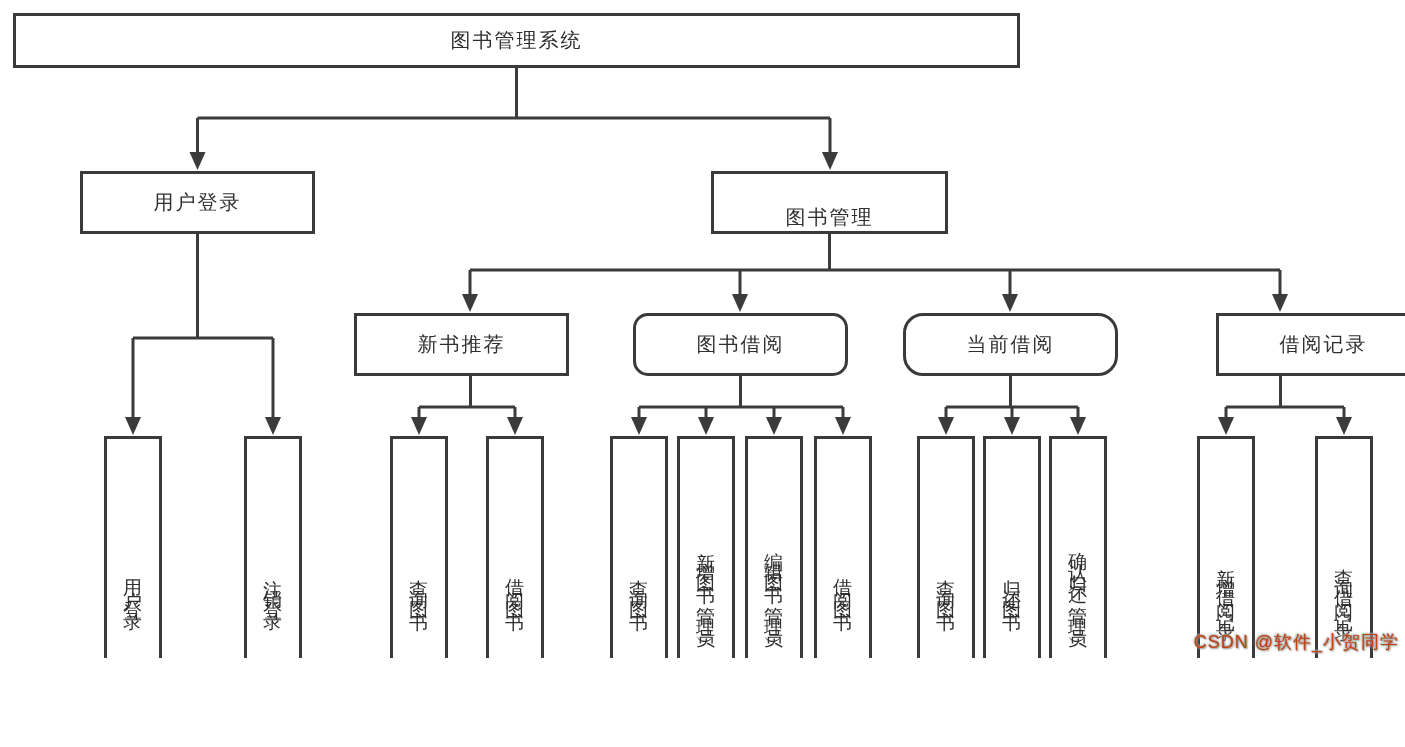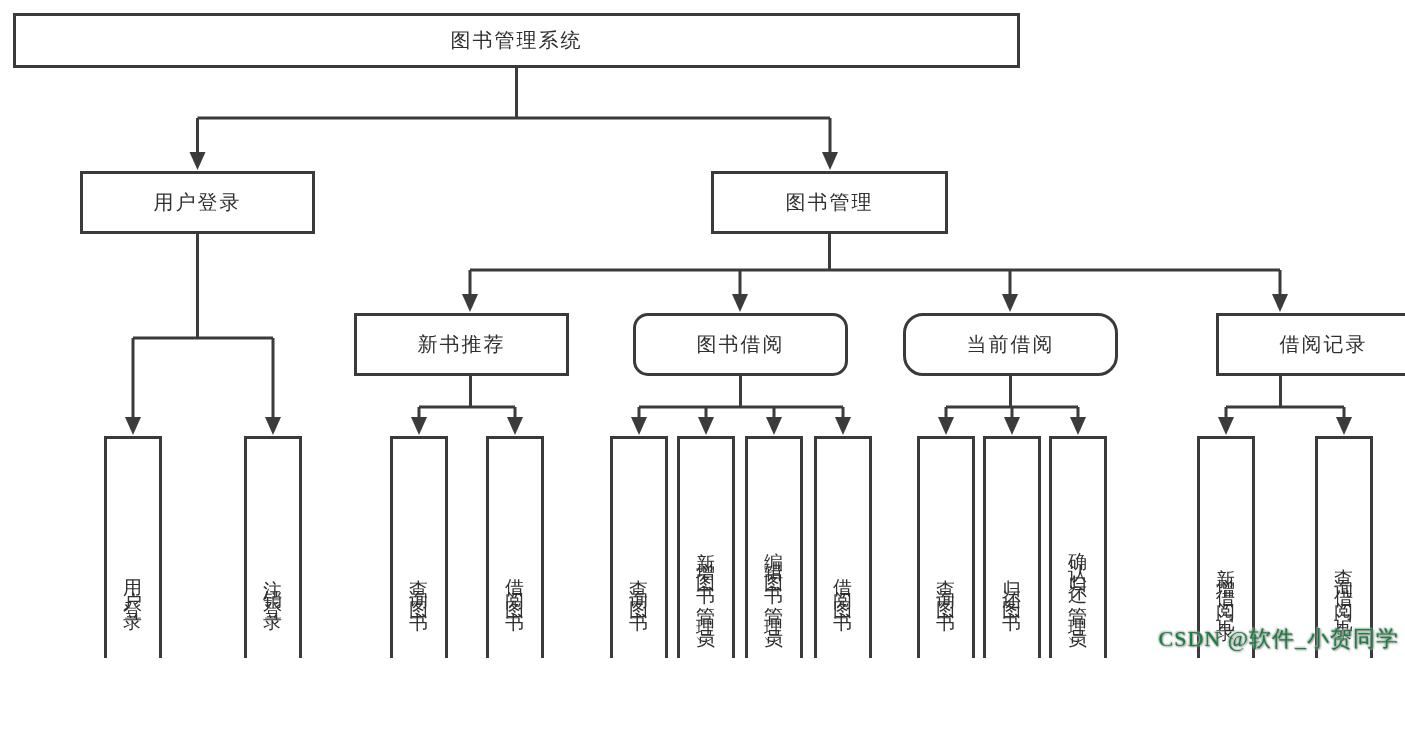--- a/index.html
+++ b/index.html
@@ -30,21 +30,21 @@
     align-items: center;
     justify-content: center;
     color: #2f2f2f;
     font-size: 20px;
     letter-spacing: 2px;
     z-index: 2;
     white-space: nowrap;
   }
   .root-box   { left: 13px;  top: 13px;  width: 1007px; height: 55px; }
   .lvl2-a     { left: 80px;  top: 171px; width: 235px;  height: 63px; }
-  .lvl2-b     { left: 711px; top: 171px; width: 237px;  height: 63px; }
+  .lvl2-b     { left: 711px; top: 171px; width: 237px;  height: 63px; align-items: flex-end; }
   .lvl3       { top: 313px;  width: 215px; height: 63px; }
   .lvl3-a     { left: 354px; font-family: Liberation Mono, monospace; }
   .lvl3-b     { left: 633px; border-radius: 15px; }
   .lvl3-c     { left: 903px; border-radius: 20px; }
   .lvl3-d     { left: 1216px; }
   .leaf {
     position: absolute;
     box-sizing: border-box;
     top: 436px;
     width: 58px;
@@ -76,26 +76,25 @@
   .leaf-9  { left: 917px; }
   .leaf-10 { left: 983px; }
   .leaf-11 { left: 1049px; }
   .leaf-12 { left: 1197px; }
   .leaf-13 { left: 1315px; }
   .watermark {
     position: absolute;
     right: 6px;
     bottom: 4px;
     z-index: 3;
-    font-size: 22px;
-    color: #15803d;
+    font-size: 18px;
+    color: #c2410c;
     text-shadow: 0 0 2px #8f8f8f, 1px 1px 2px #8f8f8f, -1px -1px 2px #bdbdbd;
     letter-spacing: 1px;
     white-space: nowrap;
-    font-family: Liberation Serif, serif;
   }
 </style>
 </head>
 <body>
 
 <div class="canvas">
 
   <svg class="connectors" width="1405" height="747" viewBox="0 0 1405 747" aria-hidden="true">
     <g stroke="#3b3b3b" stroke-width="3" fill="none">
 

